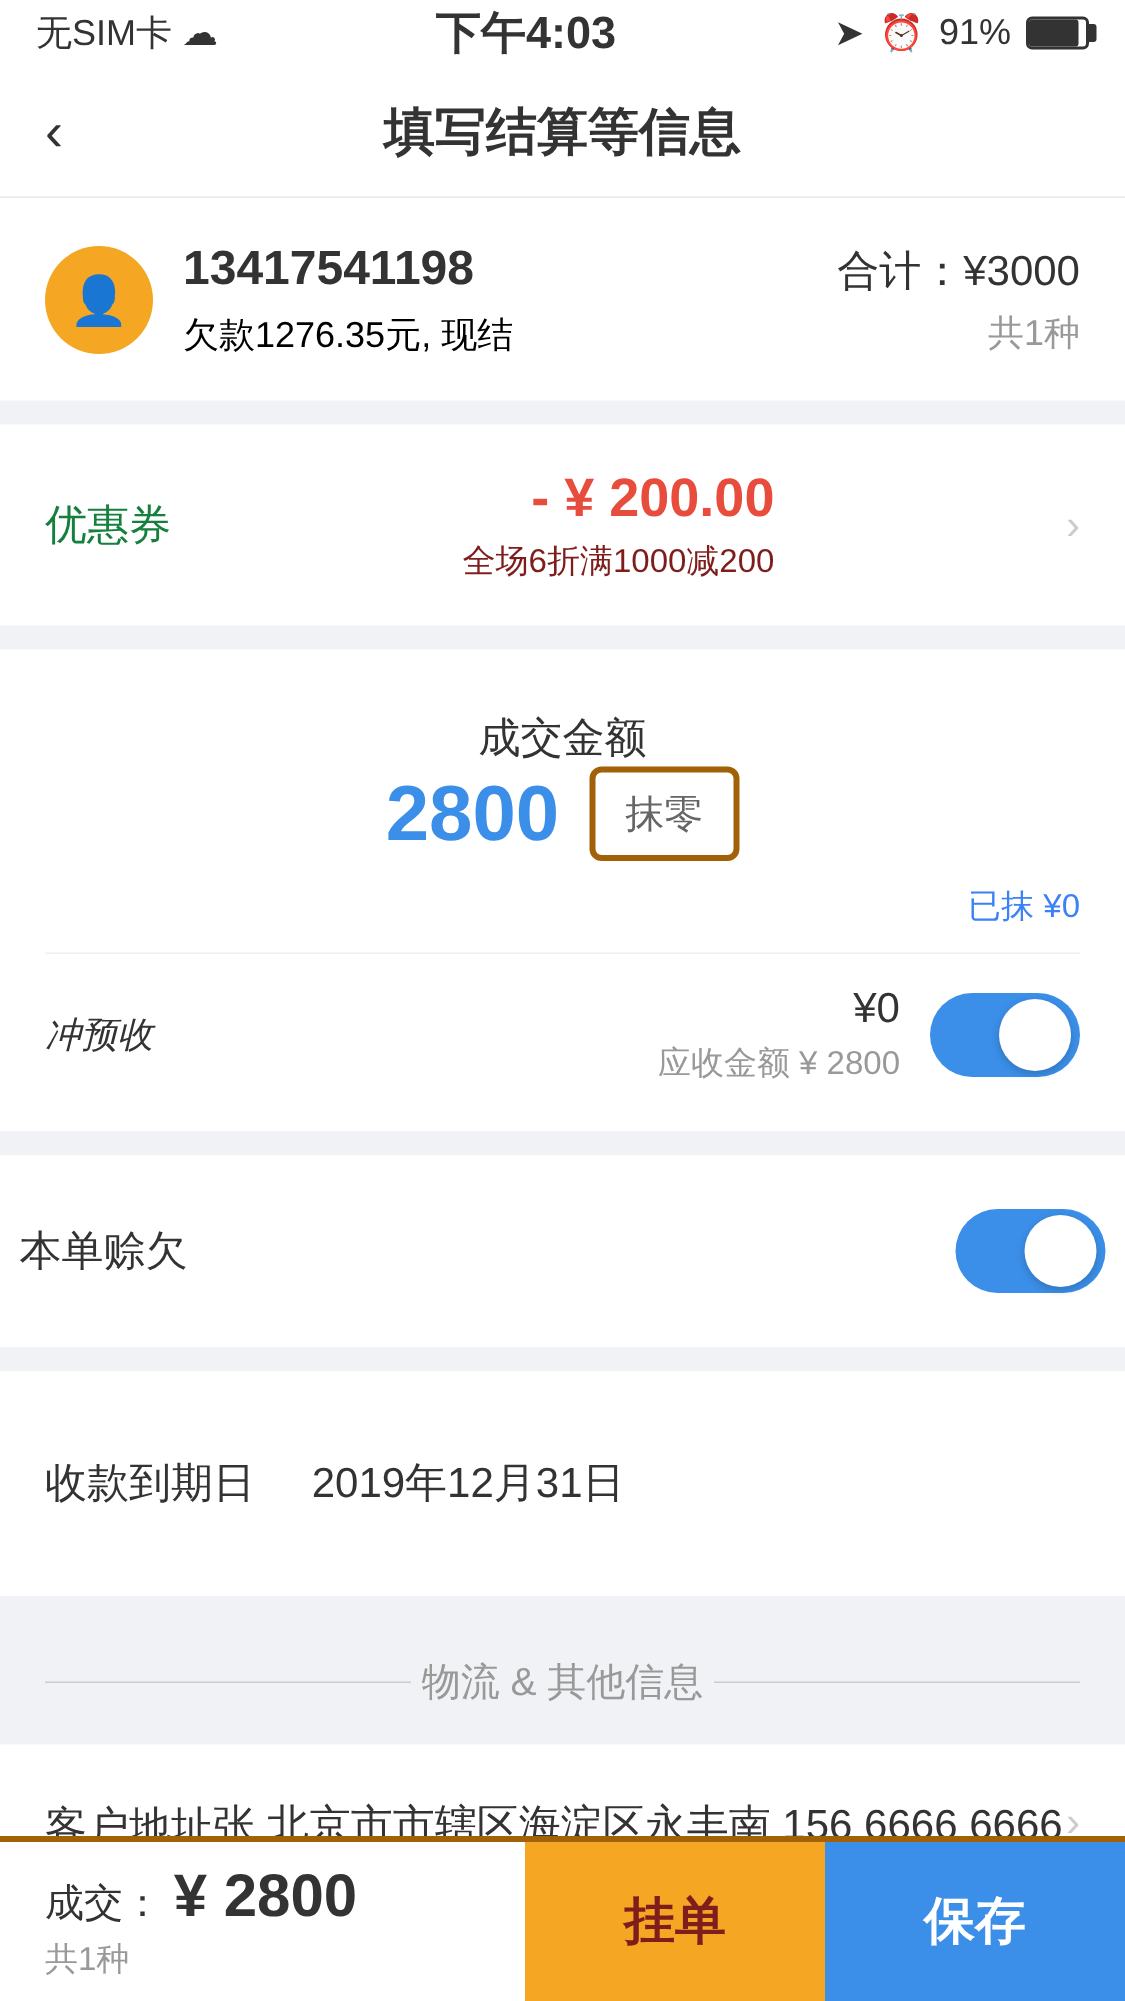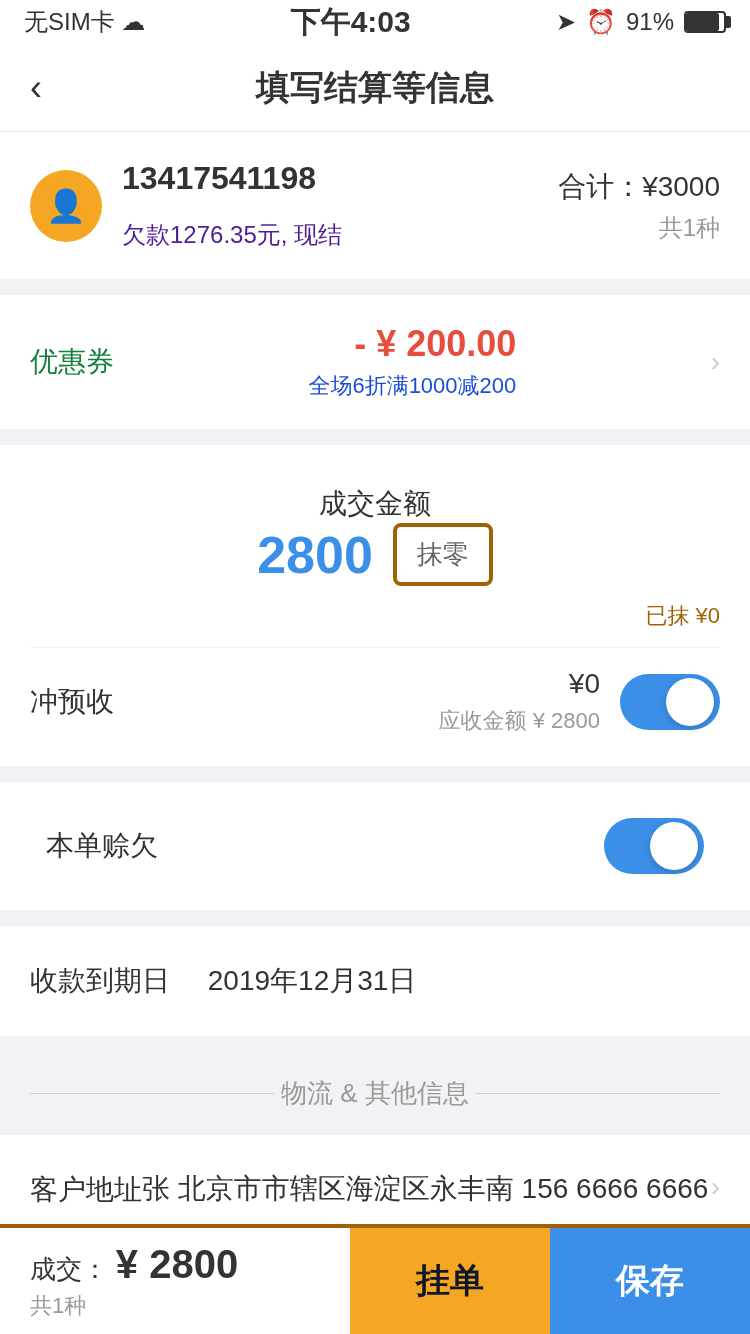--- a/index.html
+++ b/index.html
@@ -75,39 +75,39 @@
     .customer-left { display: flex; align-items: center; gap: 20px; }
     .avatar {
       width: 72px; height: 72px;
       background: #f5a623;
       border-radius: 50%;
       display: flex; align-items: center; justify-content: center;
       font-size: 32px; color: white;
     }
     .customer-info {}
     .customer-phone { font-size: 32px; font-weight: 600; color: #333; }
-    .customer-debt { font-size: 24px; color: #4c1d95; margin-top: 22px; }
+    .customer-debt { font-size: 24px; color: #000000; margin-top: 10px; }
     .customer-right { text-align: right; }
     .total-amount { font-size: 28px; color: #333; }
     .total-count { font-size: 24px; color: #999; margin-top: 6px; }
     .chevron { color: #ccc; font-size: 28px; }
 
     
     .coupon-section {
       background: #fff;
       padding: 28px 30px;
       display: flex;
       align-items: center;
       justify-content: space-between;
       margin-bottom: 16px;
     }
     .coupon-label { font-size: 28px; color: #15803d; }
     .coupon-right { text-align: right; }
     .coupon-discount { font-size: 36px; color: #e74c3c; font-weight: 600; }
-    .coupon-desc { font-size: 22px; color: #1d4ed8; margin-top: 6px; }
+    .coupon-desc { font-size: 22px; color: #7f1d1d; margin-top: 6px; }
 
     
     .trade-section {
       background: #fff;
       padding: 28px 30px 20px;
       margin-bottom: 16px;
     }
     .trade-row {
       display: flex;
       align-items: center;
@@ -120,32 +120,32 @@
     .trade-amount { font-size: 52px; color: #3b8fe8; font-weight: 700; line-height: 1; }
     .round-btn {
       border: 4px solid #a16207;
       border-radius: 8px;
       padding: 10px 20px;
       font-size: 26px;
       color: #666;
       background: #fff;
       cursor: pointer;
     }
-    .trade-sub { font-size: 22px; color: #a16207; margin-top: 4px; }
+    .trade-sub { font-size: 22px; color: #3b82f6; margin-top: 4px; }
 
     
     .prereceive-row {
       display: flex;
       align-items: center;
       justify-content: space-between;
       padding: 20px 0 10px;
       border-top: 1px solid #f0f0f0;
       margin-top: 8px;
     }
-    .prereceive-label { font-size: 28px; color: #333; }
+    .prereceive-label { font-size: 24px; color: #333; font-style: italic; }
     .prereceive-right { display: flex; align-items: center; gap: 20px; }
     .prereceive-val-wrap { text-align: right; }
     .prereceive-val { font-size: 28px; color: #333; }
     .prereceive-sub { font-size: 22px; color: #999; margin-top: 6px; }
 
     
     .toggle {
       width: 100px;
       height: 56px;
       background: #3b8fe8;
@@ -167,29 +167,29 @@
 
     
     .single-section {
       background: #fff;
       margin-bottom: 16px;
     }
     .single-row {
       display: flex;
       align-items: center;
       justify-content: space-between;
-      padding: 36px 46px;
+      padding: 36px 13px;
       gap: 20px;
     }
     .single-label { font-size: 28px; color: #333; }
 
     
     .duedate-section {
       background: #fff;
-      padding: 36px 30px;
+      padding: 56px 30px;
       margin-bottom: 16px;
     }
     .duedate-text { font-size: 28px; color: #333; }
 
     
     .divider-text {
       display: flex;
       align-items: center;
       padding: 24px 30px;
       background: #f0f2f5;
@@ -231,21 +231,21 @@
     .bottom-label { font-size: 26px; color: #333; }
     .bottom-amount { font-size: 40px; font-weight: 700; color: #333; }
     .bottom-count { font-size: 22px; color: #999; margin-top: 4px; }
     .bottom-btn-hang {
       width: 200px;
       background: #f5a623;
       display: flex;
       align-items: center;
       justify-content: center;
       font-size: 34px;
-      color: #0f172a;
+      color: #7f1d1d;
       font-weight: 600;
       cursor: pointer;
       font-family: Liberation Mono, monospace;
     }
     .bottom-btn-save {
       width: 200px;
       background: #3b8fe8;
       display: flex;
       align-items: center;
       justify-content: center;

